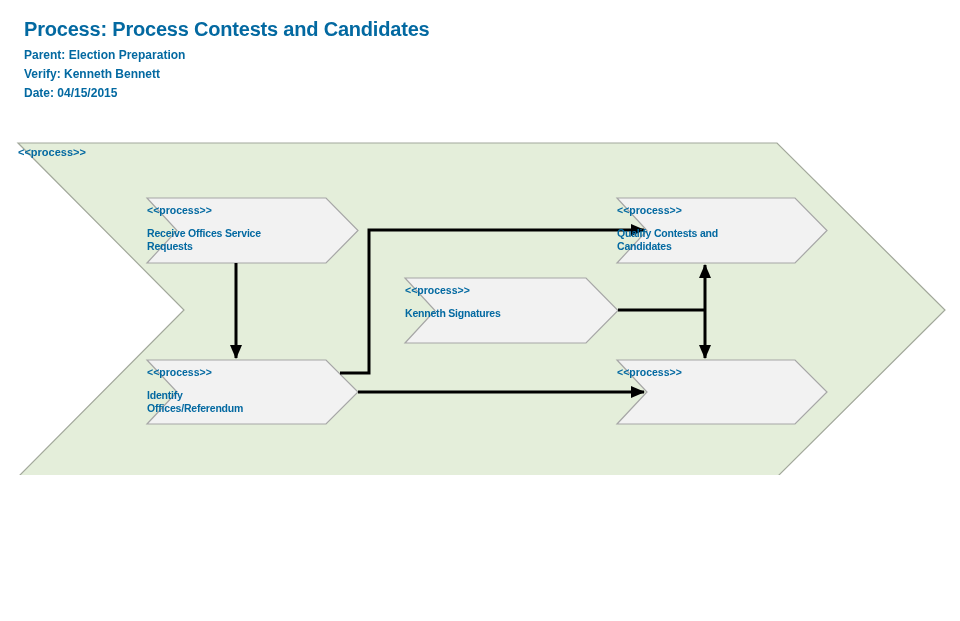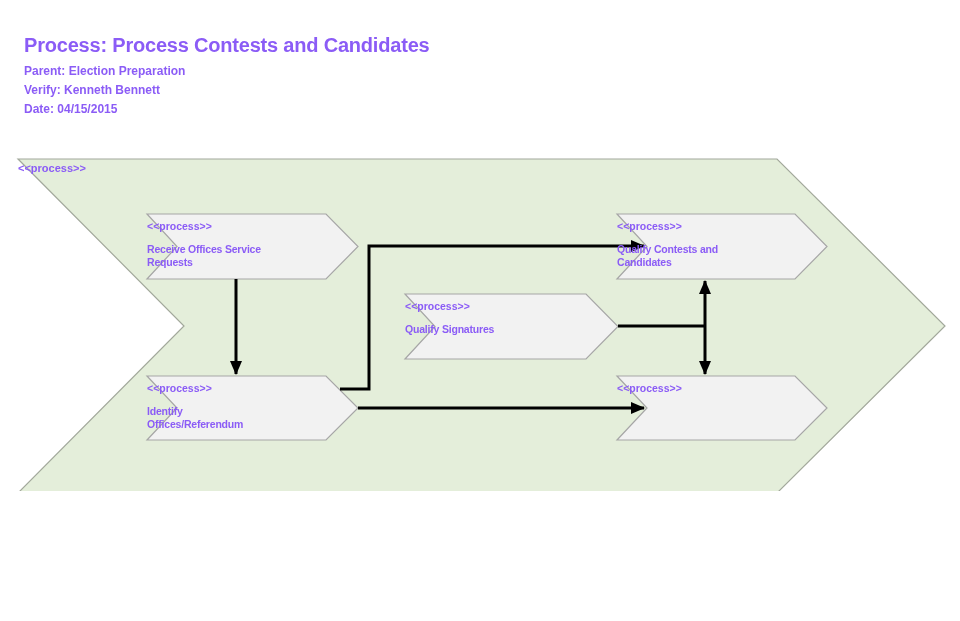--- a/index.html
+++ b/index.html
@@ -2,22 +2,21 @@
 <html><head>
 <meta charset="utf-8">
 <style>
   html, body { margin: 0; padding: 0; background: #ffffff; }
   .canvas {
     position: relative;
     width: 960px;
     height: 475px;
     overflow: hidden;
     font-family: "Liberation Sans", sans-serif;
-    color: #8b5cf6;
-    margin-top: 16px;
+    color: #0369a1;
   }
   .page-header { position: absolute; left: 24px; top: 18px; }
   .page-title {
     margin: 0 0 5px 0;
     font-size: 20px;
     font-weight: bold;
     letter-spacing: -0.2px;
     white-space: nowrap;
   }
   .meta-line {
@@ -94,21 +93,21 @@
     <div class="name">Receive Offices Service
 Requests</div>
   </div>
   <div class="lbl node-lbl n2">
     <div class="stereo">&lt;&lt;process&gt;&gt;</div>
     <div class="name">Qualify Contests and
 Candidates</div>
   </div>
   <div class="lbl node-lbl n3">
     <div class="stereo">&lt;&lt;process&gt;&gt;</div>
-    <div class="name">Qualify Signatures</div>
+    <div class="name">Kenneth Signatures</div>
   </div>
   <div class="lbl node-lbl n4">
     <div class="stereo">&lt;&lt;process&gt;&gt;</div>
     <div class="name">Identify
 Offices/Referendum</div>
   </div>
   <div class="lbl node-lbl n5">
     <div class="stereo">&lt;&lt;process&gt;&gt;</div>
   </div>
 

